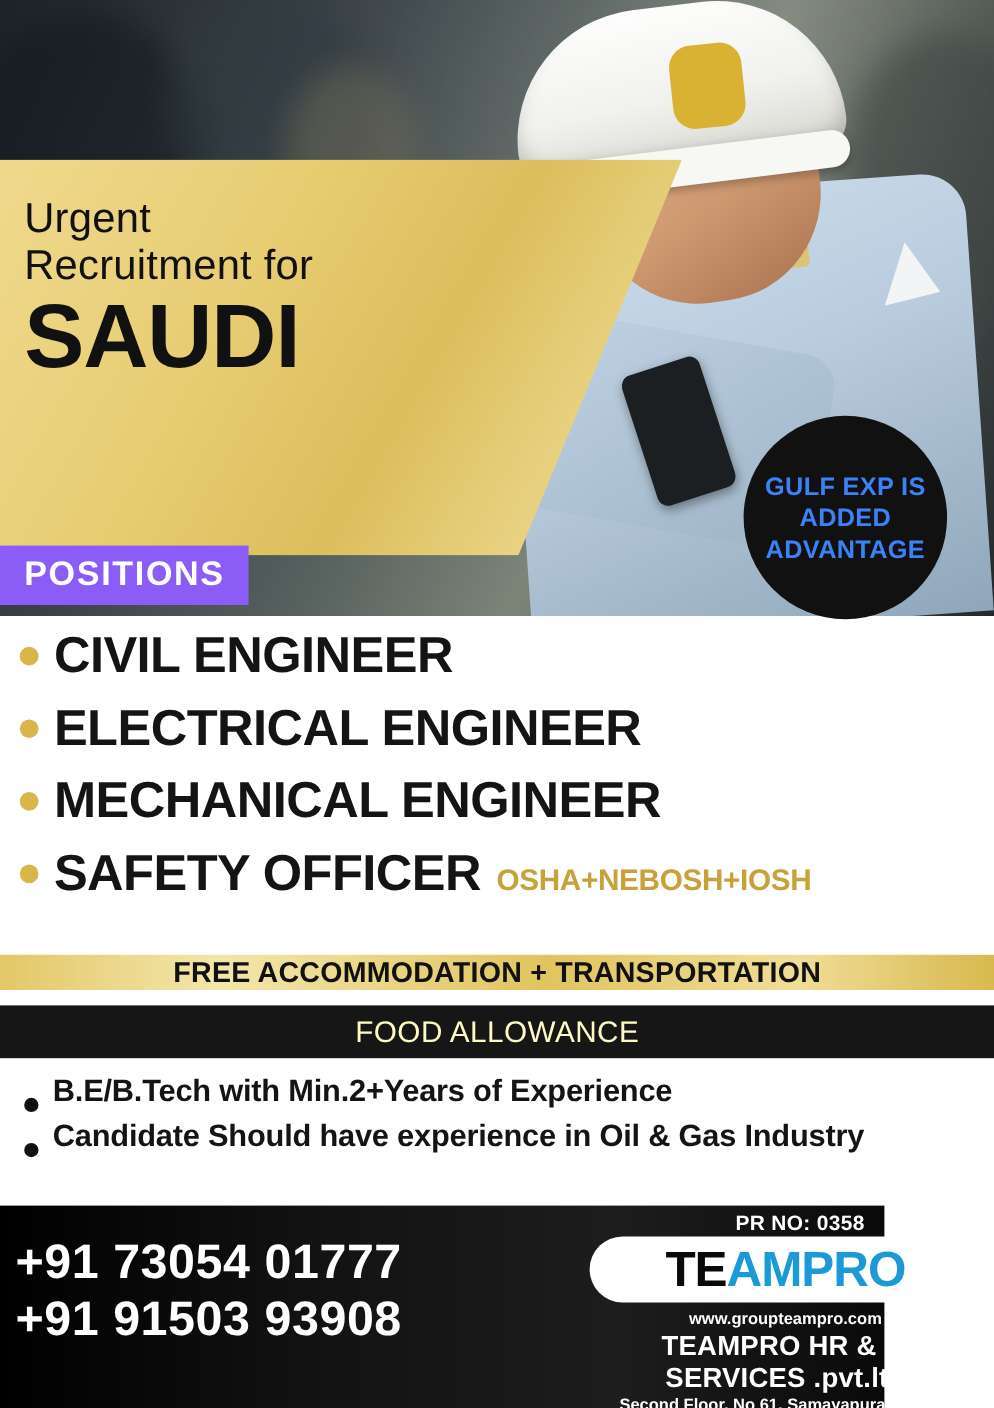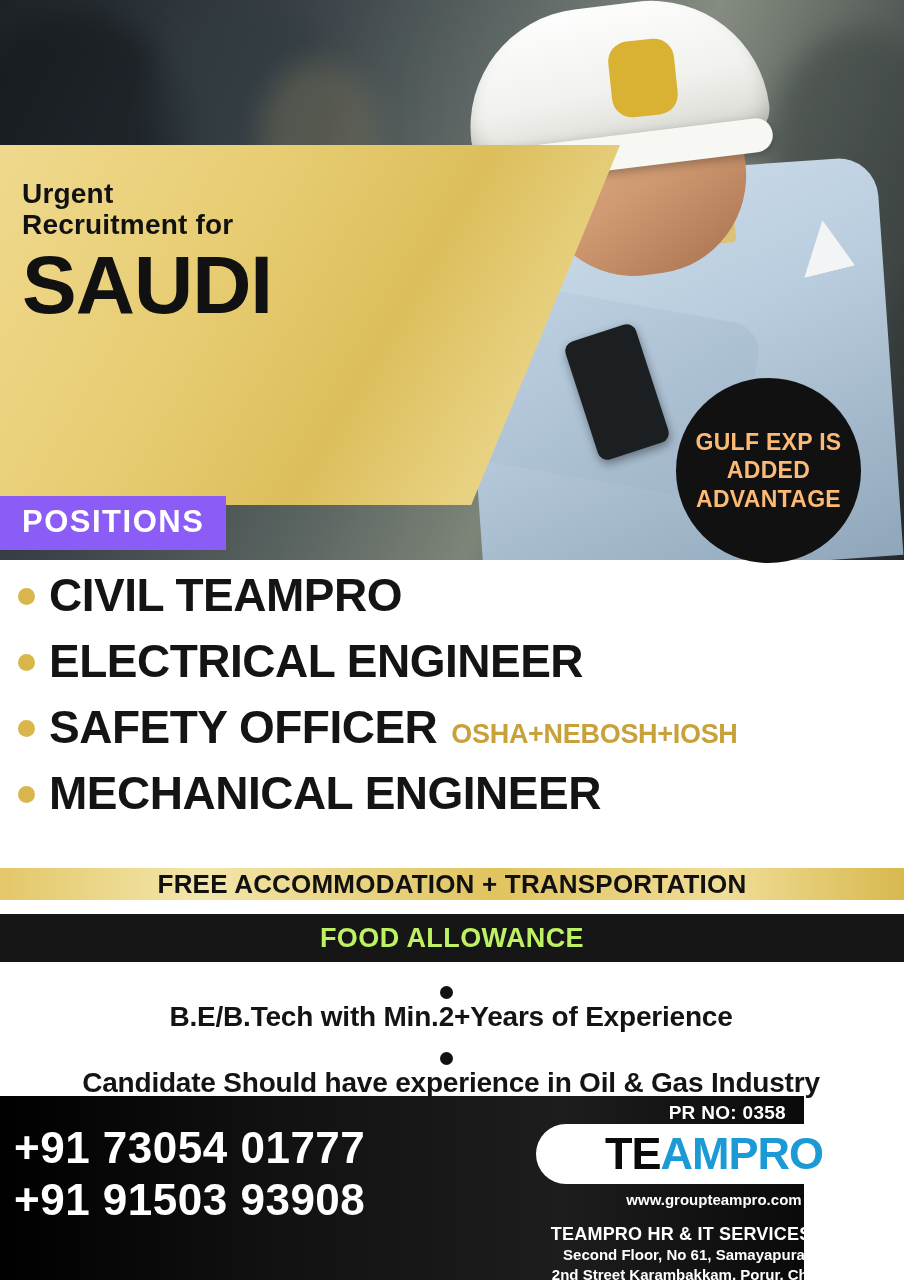--- a/index.html
+++ b/index.html
@@ -148,21 +148,21 @@
     clip-path:polygon(0 0, 100% 0, 76% 100%, 0 100%);
     z-index:3;
   }
   .gold-text {
     position:absolute;
     left:22px; top:178px;
     z-index:4;
     color:#111;
   }
   .gold-text .l1, .gold-text .l2 {
-    font-size:28px; font-weight:700; line-height:1.12; letter-spacing:.2px;
+    font-size:38px; font-weight:400; line-height:1.12; letter-spacing:.2px;
   }
   .gold-text .big1, .gold-text .big2 {
     font-size:82px; font-weight:800; line-height:.97; letter-spacing:-1px;
     margin-top:4px;
   }
   .gold-text .big2 { margin-top:-4px; }
 
   
   .positions-tag {
     position:absolute;
@@ -183,21 +183,21 @@
     width:185px; height:185px;
     background:#111;
     border-radius:50%;
     z-index:6;
     display:flex;
     align-items:center;
     justify-content:center;
     text-align:center;
   }
   .gulf-circle span {
-    color:#fdba74;
+    color:#3b82f6;
     font-size:23px;
     font-weight:800;
     line-height:1.22;
     letter-spacing:.3px;
   }
 
   
   .positions-list {
     position:absolute;
     left:0; top:562px;
@@ -243,34 +243,33 @@
     font-size:26px; font-weight:800; color:#111; letter-spacing:.2px;
   }
   .bar-black {
     position:absolute;
     left:0; top:914px;
     width:904px; height:48px;
     background:#161616;
     display:flex; align-items:center; justify-content:center;
   }
   .bar-black span {
-    font-size:27px; font-weight:700; color:#bef264; letter-spacing:.4px;
+    font-size:27px; font-weight:400; color:#fef9c3; letter-spacing:.4px;
   }
 
   
   .reqs {
     position:absolute;
     left:18px; top:974px;
     width:866px;
   }
   .req-row {
     display:flex;
-    align-items:center;
+    align-items:flex-end;
     margin-bottom:4px;
-    flex-direction:column;
   }
   .req-dot {
     width:13px; height:13px; border-radius:50%;
     background:#111; margin:12px 13px 0 4px; flex:0 0 auto;
   }
   .req-text {
     font-size:28px;
     font-weight:600;
     color:#141414;
     line-height:1.32;
@@ -327,21 +326,21 @@
   .logo-pill .t1 {
     font-size:45px; font-weight:800; color:#0a0a0a; letter-spacing:-1px;
   }
   .logo-pill .t2 {
     font-size:45px; font-weight:800; color:#1b9ad6; letter-spacing:-1px;
   }
   .site {
     font-size:15px; font-weight:700; color:#ffffff; margin-top:7px;
   }
   .company {
-    font-size:18px; font-weight:800; color:#ffffff; margin-top:16px; letter-spacing:.2px;
+    font-size:25px; font-weight:800; color:#ffffff; margin-top:2px; letter-spacing:.2px;
   }
   .addr1, .addr2 {
     font-size:15px; font-weight:700; color:#ffffff; line-height:1.3;
   }
 </style>
 </head>
 <body>
 
 <div class="hero">
   <div class="photo">
@@ -378,37 +377,37 @@
 
 <div class="gulf-circle">
   <span>GULF EXP IS ADDED ADVANTAGE</span>
 </div>
 
 <div class="positions-tag">POSITIONS</div>
 
 <div class="positions-list">
   <div class="pos-row">
     <div class="pos-dot"></div>
-    <div class="pos-label">CIVIL TEAMPRO</div>
+    <div class="pos-label">CIVIL ENGINEER</div>
     <div class="pos-note"></div>
   </div>
   <div class="pos-row">
     <div class="pos-dot"></div>
     <div class="pos-label">ELECTRICAL ENGINEER</div>
     <div class="pos-note"></div>
   </div>
   <div class="pos-row">
     <div class="pos-dot"></div>
+    <div class="pos-label">MECHANICAL ENGINEER</div>
+    <div class="pos-note"></div>
+  </div>
+  <div class="pos-row">
+    <div class="pos-dot"></div>
     <div class="pos-label">SAFETY OFFICER</div>
     <div class="pos-note">OSHA+NEBOSH+IOSH</div>
-  </div>
-  <div class="pos-row">
-    <div class="pos-dot"></div>
-    <div class="pos-label">MECHANICAL ENGINEER</div>
-    <div class="pos-note"></div>
   </div>
 </div>
 
 <div class="bar-gold">
   <span>FREE ACCOMMODATION + TRANSPORTATION</span>
 </div>
 <div class="bar-black">
   <span>FOOD ALLOWANCE</span>
 </div>
 

